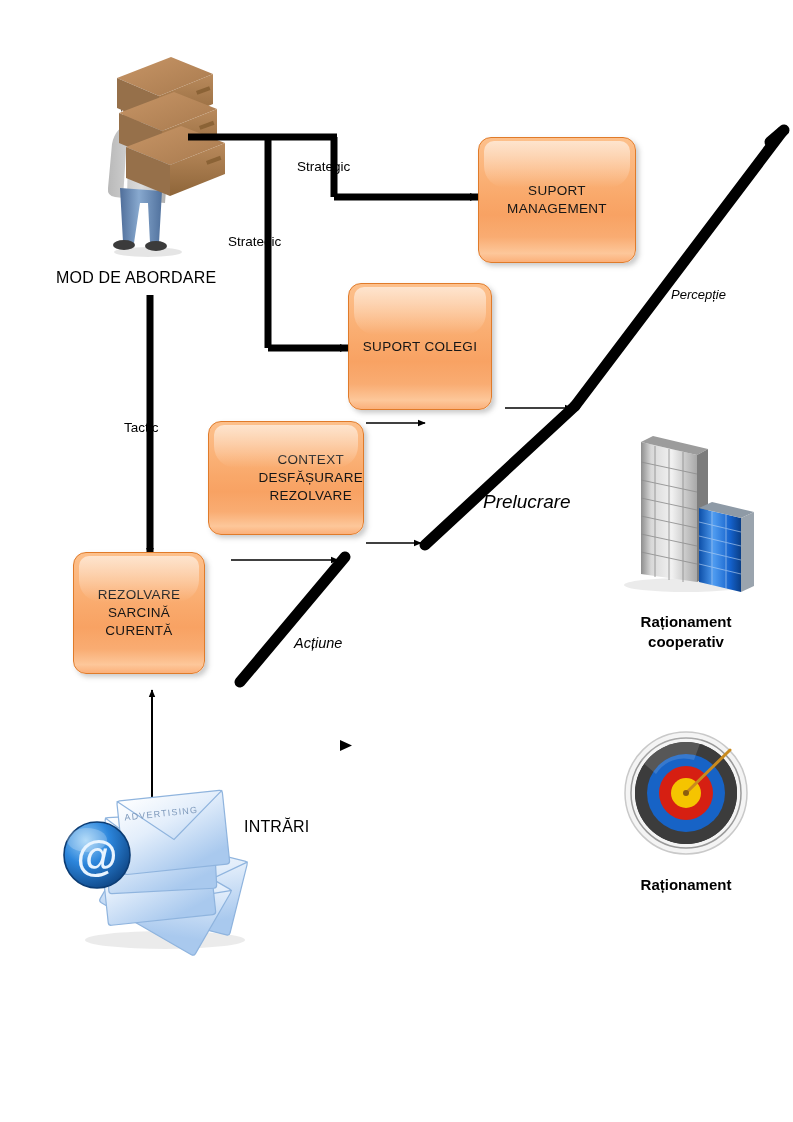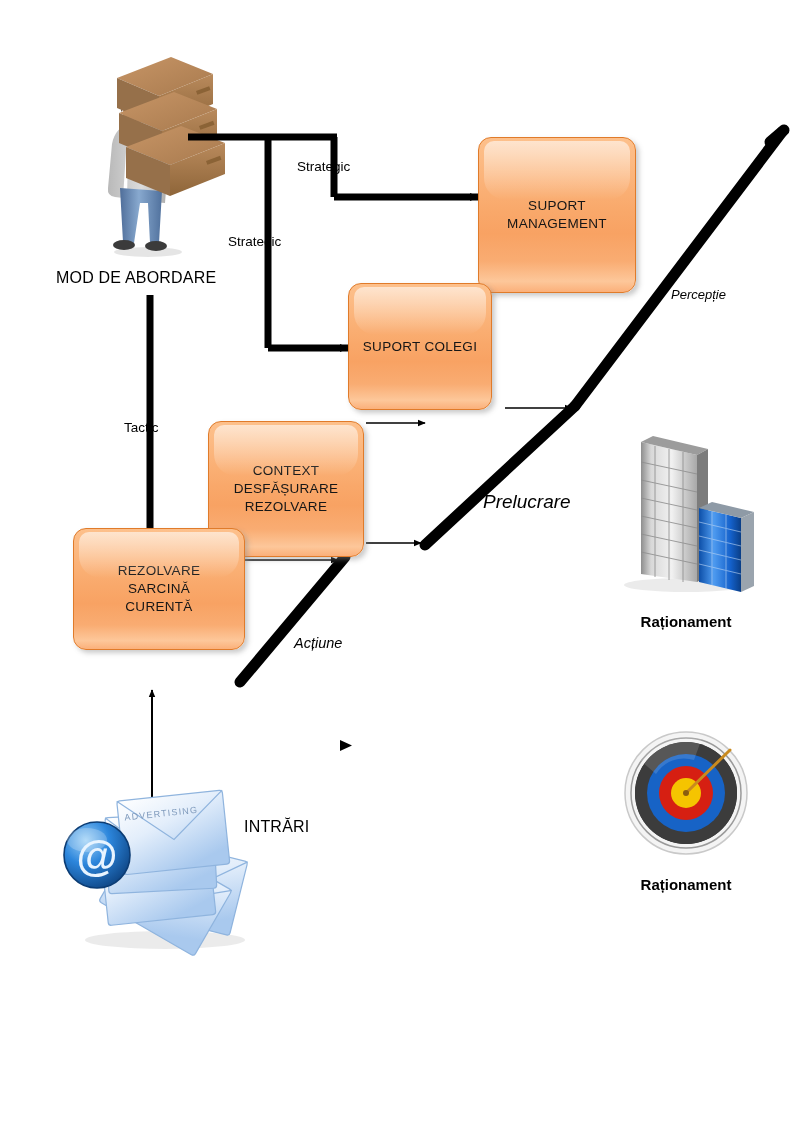--- a/index.html
+++ b/index.html
@@ -232,42 +232,42 @@
       <path d="M686 742 a51 51 0 0 1 0 102 a51 51 0 0 1 0 -102z" fill="#3C3C3C"></path>
       <circle cx="686" cy="793" r="39" fill="#1763C6"></circle>
       <circle cx="686" cy="793" r="27" fill="#D61F12"></circle>
       <circle cx="686" cy="793" r="15" fill="#F5C400"></circle>
       <path d="M640 760 a55 55 0 0 1 62 -22 l-8 22 a33 33 0 0 0 -38 14 z" fill="#ffffff" opacity="0.14"></path>
       <path d="M686 793 L730 750" stroke="#C98A1E" stroke-width="3" stroke-linecap="round"></path>
       <circle cx="686" cy="793" r="3" fill="#8A5E10"></circle>
     </g>
   </svg>
 
-  <div class="node" style="left:478px;top:137px;width:158px;height:156px;">
+  <div class="node" style="left:478px;top:137px;width:158px;height:126px;">
     <div class="txt">
       <div>SUPORT</div>
       <div>MANAGEMENT</div>
     </div>
   </div>
 
   <div class="node" style="left:348px;top:283px;width:144px;height:127px;">
     <div class="txt">
       <div>SUPORT COLEGI</div>
     </div>
   </div>
 
-  <div class="node" style="left:208px;top:421px;width:156px;height:136px;">
+  <div class="node" style="left:208px;top:421px;width:156px;height:114px;justify-content:flex-end;">
     <div class="txt">
       <div>CONTEXT</div>
       <div>DESFĂȘURARE</div>
       <div>REZOLVARE</div>
     </div>
   </div>
 
-  <div class="node" style="left:73px;top:528px;width:172px;height:122px;">
+  <div class="node" style="left:73px;top:552px;width:132px;height:122px;">
     <div class="txt">
       <div>REZOLVARE</div>
       <div>SARCINĂ</div>
       <div>CURENTĂ</div>
     </div>
   </div>
 
   <div class="lbl bold" style="left:297px;top:159px;font-size:13.5px;">Strategic</div>
 
   <div class="lbl bold" style="left:228px;top:234px;font-size:13.5px;">Strategic</div>
@@ -280,20 +280,21 @@
 
   <div class="lbl ital" style="left:294px;top:635px;font-size:14.5px;">Acțiune</div>
 
   <div class="lbl bold" style="left:56px;top:269px;font-size:16px;letter-spacing:.2px;">MOD DE ABORDARE</div>
 
   <div class="lbl bold" style="left:244px;top:818px;font-size:16px;letter-spacing:.2px;">INTRĂRI</div>
 
   <div style="position:absolute;left:586px;top:612px;width:200px;text-align:center;
               font-weight:bold;font-size:15px;line-height:1.35;color:#000;">
     <div>Raționament</div>
+    <div>cooperativ</div>
   </div>
 
   <div style="position:absolute;left:586px;top:875px;width:200px;text-align:center;
               font-weight:bold;font-size:15px;line-height:1.35;color:#000;">
     <div>Raționament</div>
   </div>
 
 </div>
 
 </body></html>

